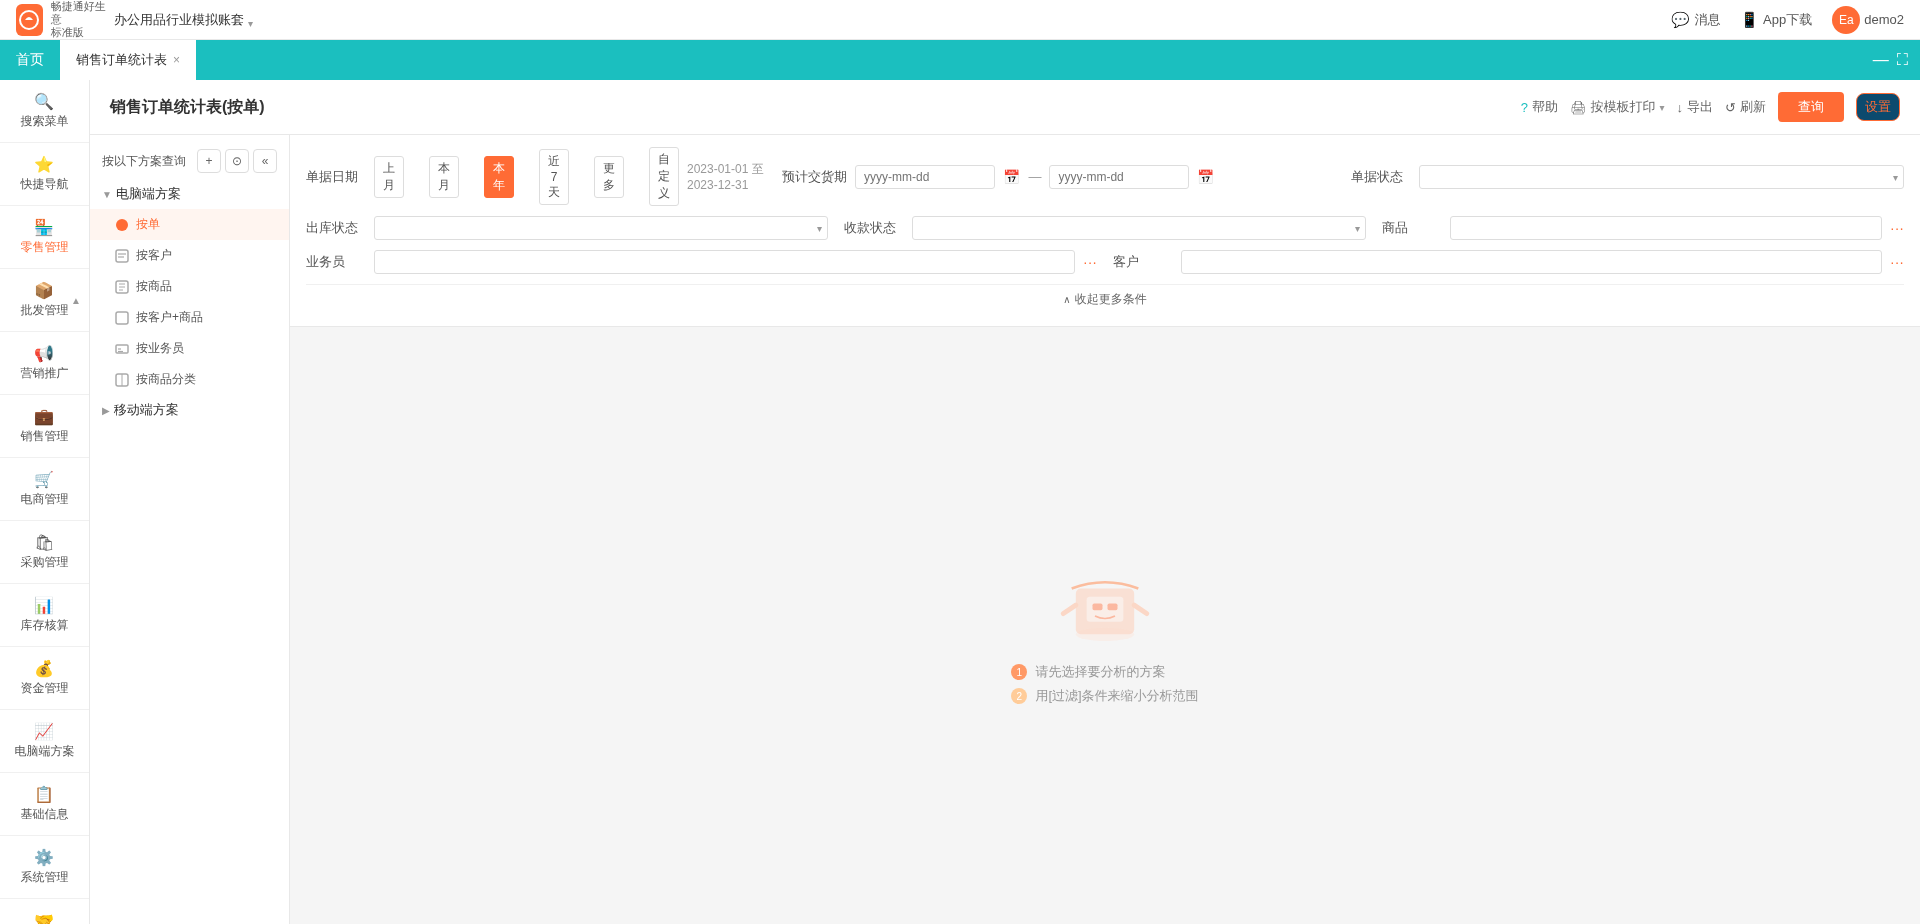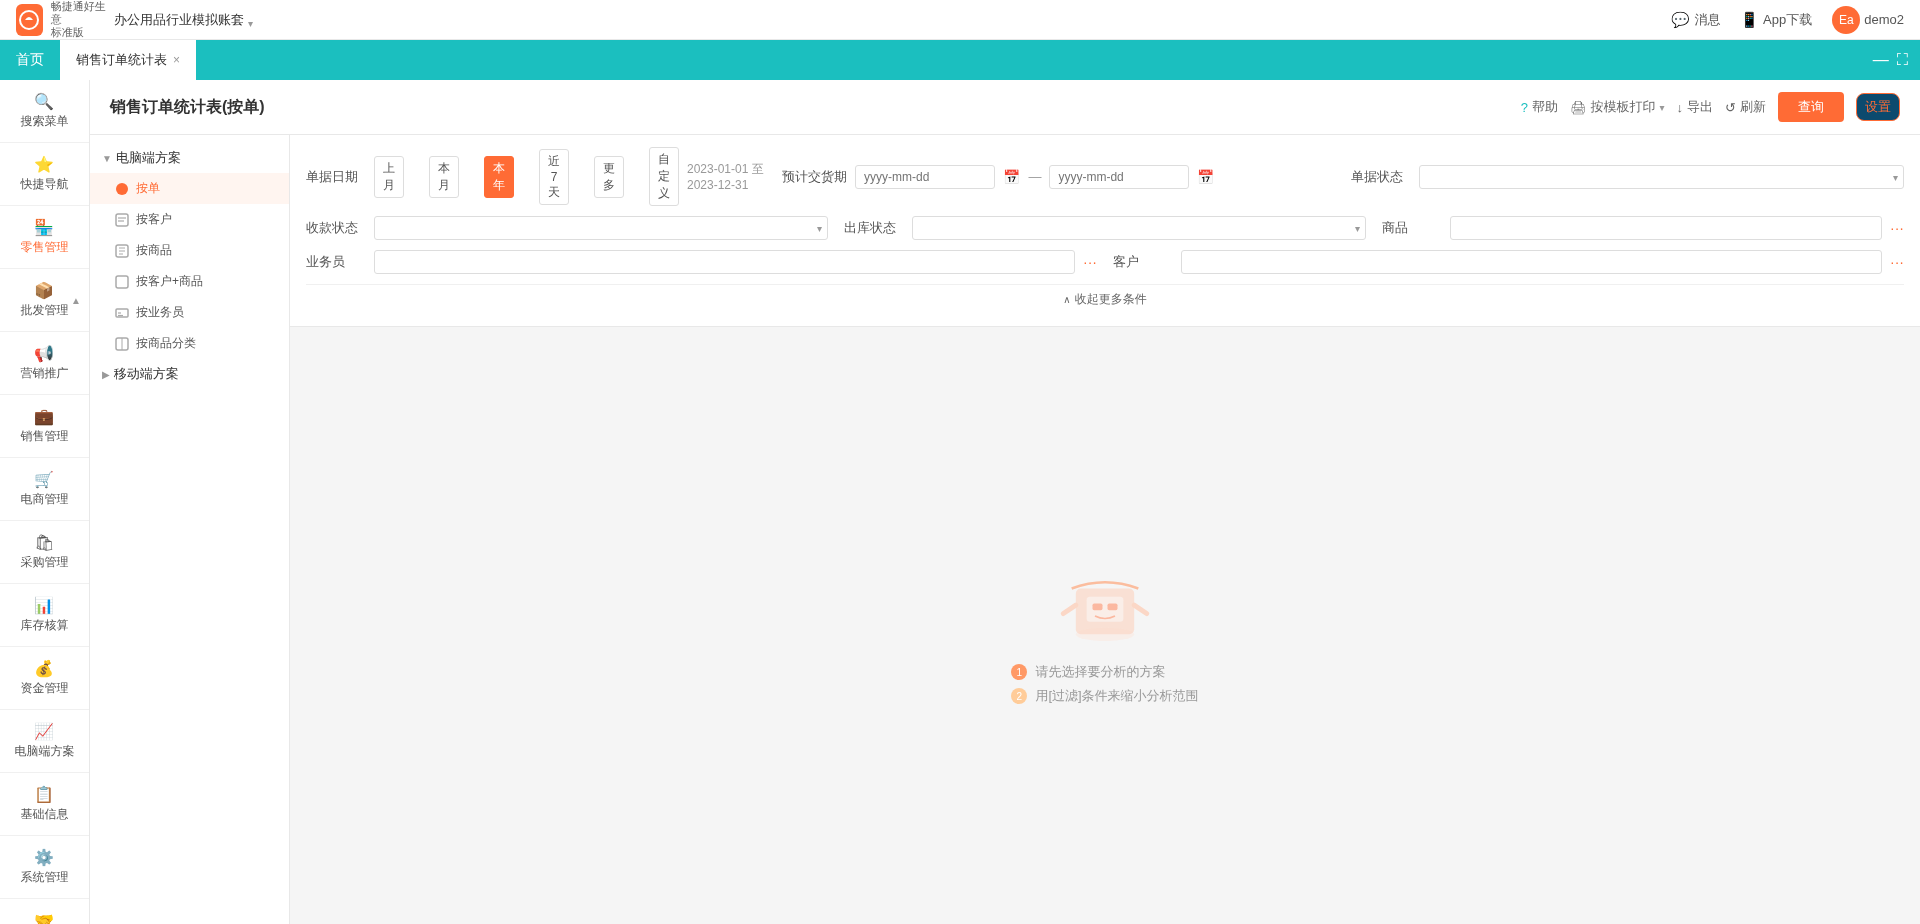--- a/index.html
+++ b/index.html
@@ -501,20 +501,26 @@
         <span>刷新</span>
       </div>
       <button class="action-btn-primary">查询</button>
       <button class="action-btn-secondary">设置</button>
     </div>
   </div>
 
   <div class="content-area">
 
     <div class="left-panel">
+      <div class="left-panel-header">
+        <span style="font-size:12px;color:#555;flex:1;">按以下方案查询</span>
+        <div class="panel-icon-btn">+</div>
+        <div class="panel-icon-btn">⊙</div>
+        <div class="panel-icon-btn">«</div>
+      </div>
 
       <div class="panel-group-title">
         <span style="color:#999;font-size:10px;">▼</span>
         <span>电脑端方案</span>
       </div>
 
       <div class="panel-item active">
         <div class="panel-item-icon">
           <svg width="14" height="14" viewBox="0 0 14 14">
               <circle cx="7" cy="7" r="6" fill="#ff6b35"></circle>
@@ -615,29 +621,29 @@
             <div class="filter-select-wrap" style="flex:1;">
               <select class="filter-select" style="width:100%;">
                 <option></option>
               </select>
             </div>
           </div>
         </div>
 
         <div class="filter-row">
           <div class="filter-section" style="flex:1;">
-            <span class="filter-label">收款状态</span>
+            <span class="filter-label">出库状态</span>
             <div class="filter-select-wrap" style="flex:1;">
               <select class="filter-select" style="width:100%;">
                 <option></option>
               </select>
             </div>
           </div>
           <div class="filter-section" style="flex:1;">
-            <span class="filter-label">出库状态</span>
+            <span class="filter-label">收款状态</span>
             <div class="filter-select-wrap" style="flex:1;">
               <select class="filter-select" style="width:100%;">
                 <option></option>
               </select>
             </div>
           </div>
           <div class="filter-section" style="flex:1;">
             <span class="filter-label">商品</span>
             <input class="filter-input" type="text" style="flex: 1 1 0%;">
             <span class="filter-dots">···</span>

